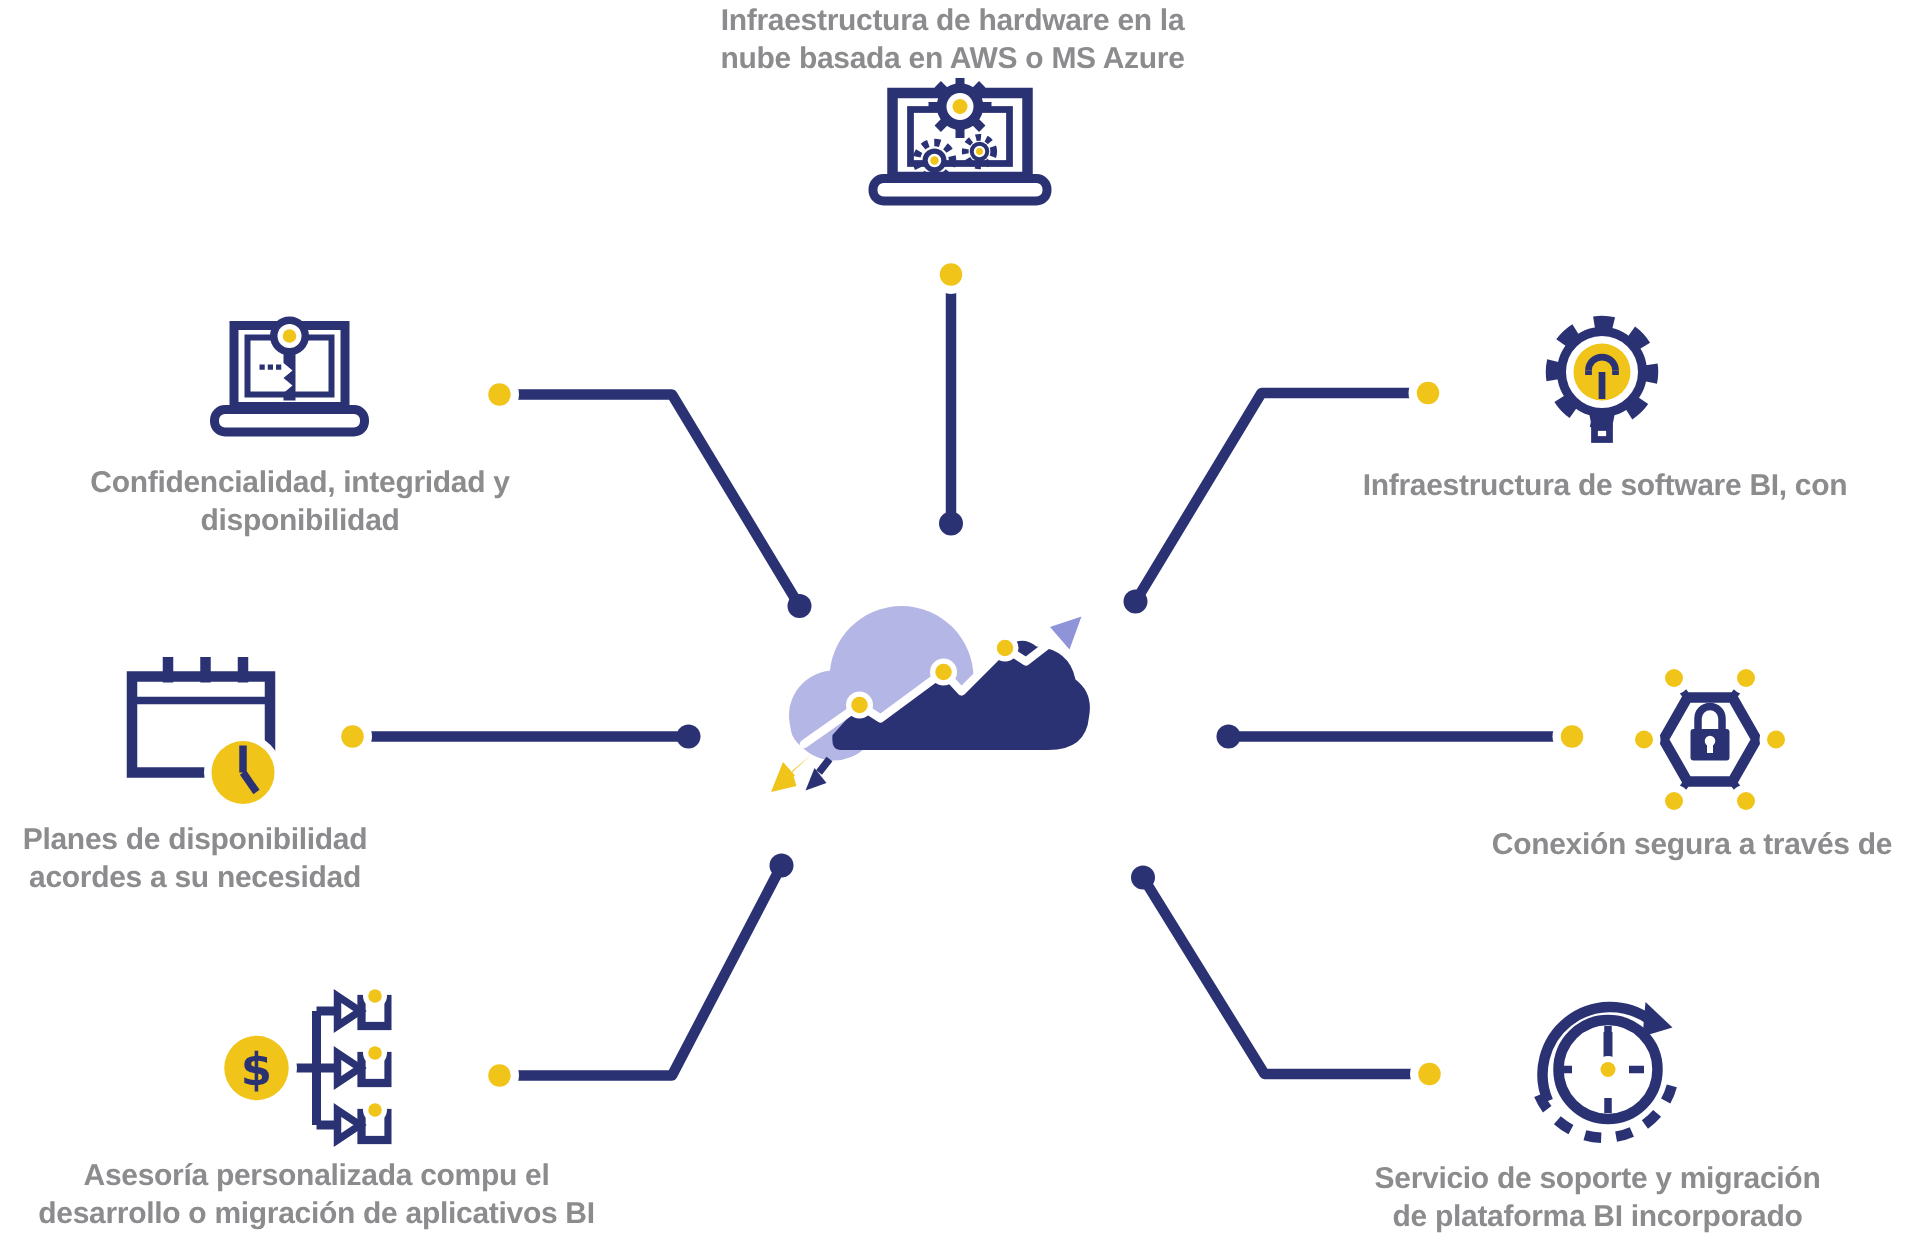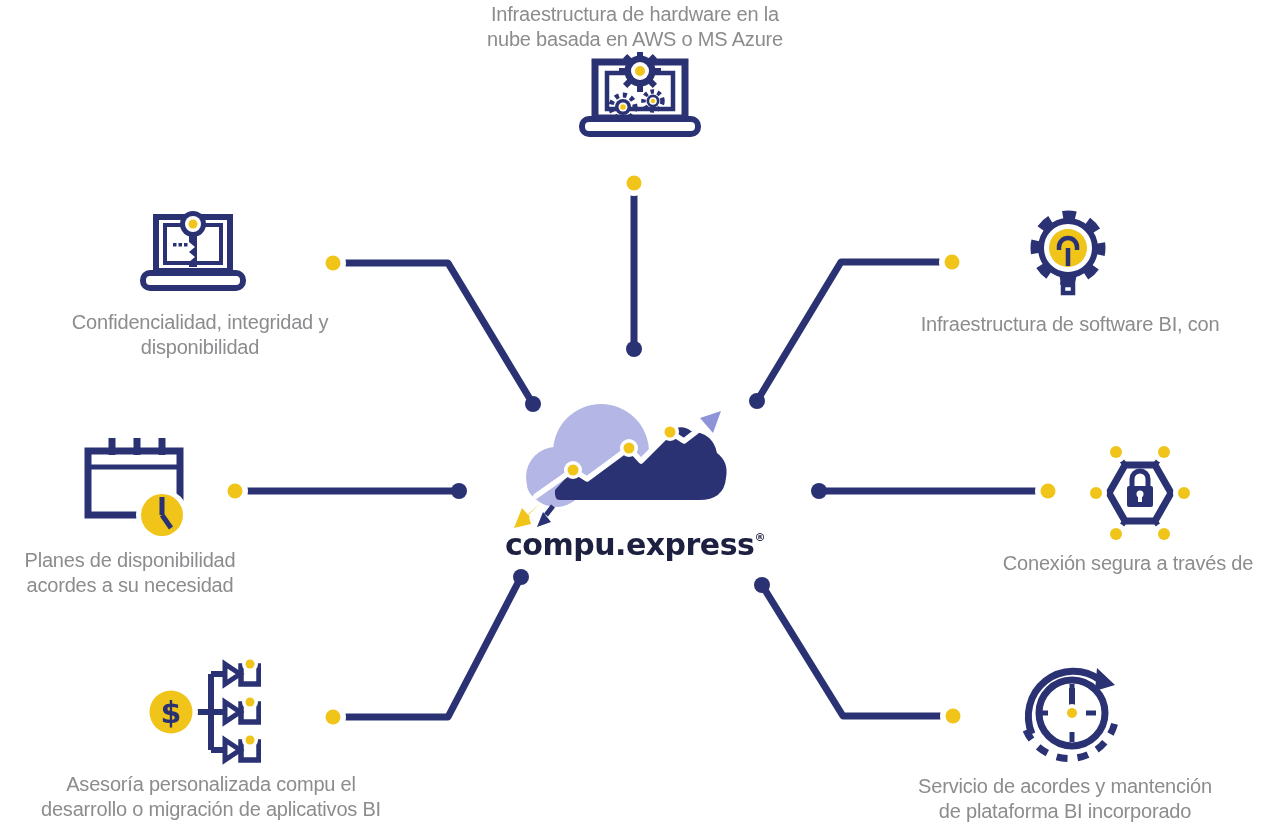--- a/index.html
+++ b/index.html
@@ -5,21 +5,21 @@
   :root{
     --navy:#2b3274; --lavender:#b4b6e5; --periwinkle:#8f94d9;
     --yellow:#f0c419; --gray:#8c8c8f; --logo:#1d2040;
   }
   *{margin:0;padding:0;box-sizing:border-box;}
   html,body{width:1280px;height:825px;background:#fff;overflow:hidden;}
   body{font-family:"Liberation Sans",sans-serif;}
   .canvas{position:relative;width:1280px;height:825px;background:#fff;}
   .layer{position:absolute;left:0;top:0;}
   .abs{position:absolute;}
-  .label{position:absolute;text-align:center;font-weight:400;font-size:20px;
+  .label{position:absolute;text-align:center;font-weight:700;font-size:20px;
          line-height:25px;color:var(--gray);letter-spacing:-0.2px;}
   .logo-text{position:absolute;left:505px;top:527px;width:260px;text-align:center;
     font-family:"DejaVu Sans",sans-serif;font-weight:700;font-size:30px;
     letter-spacing:-0.5px;color:var(--logo);}
   .logo-text sup{font-size:11px;vertical-align:14px;letter-spacing:0;}
   
   .sn{stroke:var(--navy);} .sw{stroke:#fff;}
   .fn{fill:none;} .fln{fill:var(--navy);} .flw{fill:#fff;} .fly{fill:var(--yellow);}
   .flv{fill:var(--lavender);} .flp{fill:var(--periwinkle);}
   .dollar{font-family:"DejaVu Sans",sans-serif;font-weight:700;font-size:30px;fill:var(--navy);}
@@ -92,21 +92,20 @@
         <circle cx="670" cy="432" r="5.5"></circle>
         </g>
     </g>
     <g>
       <polygon class="fly" points="514,528 541,503 528,514 531,524"></polygon>
       <polygon class="fly" points="514,528 530,517 522,508"></polygon>
       <path class="sn fn" stroke-width="5" d="M553,506 L546,515"></path>
       <polygon class="fln" points="537,527 551,522 543,512"></polygon>
     </g>
   </svg>
-  <div class="logo-text"><span>compu.express</span><sup>®</sup></div>
 
   <div class="abs">
     <div class="label" style="left:430px;top:2px;width:410px">
       <div>Infraestructura de hardware en la</div>
       <div>nube basada en AWS o MS Azure</div>
     </div>
     <svg class="abs" style="left:578px;top:52px" width="124" height="92" viewBox="0 0 124 92">
       <rect x="17" y="10" width="90" height="56" class="sn fn" stroke-width="7"></rect>
       <rect x="29" y="21" width="66" height="36" class="sn fn" stroke-width="4.5"></rect>
       <rect x="4" y="67" width="116" height="15" rx="7" class="sn fn" stroke-width="6"></rect>
@@ -277,18 +276,18 @@
       <circle cx="60" cy="55" r="33" class="sn fn" stroke-width="7"></circle>
       <path class="sn fn" stroke-width="5" d="M60,26 V36 M60,74 V84 M26,55 H36 M74,55 H84"></path>
       <path class="sn fn" stroke-width="6" d="M60,55 V30"></path>
       <circle cx="60" cy="55" r="9" class="flw"></circle>
       <circle cx="60" cy="55" r="5" class="fly"></circle>
       <path class="sn fn" stroke-width="7" d="M20,76 A45,45 0 0 1 88,22"></path>
       <polygon points="85,10 103,27 83,33" class="fln"></polygon>
       <path class="sn fn" stroke-width="7" stroke-dasharray="11 10" d="M14,72 A47,47 0 0 0 104,58"></path>
     </svg>
     <div class="label" style="left:880px;top:774px;width:370px">
-      <div>Servicio de acordes y mantención</div>
+      <div>Servicio de soporte y migración</div>
       <div>de plataforma BI incorporado</div>
     </div>
   </div>
 
 </div>
 
 </body></html>

